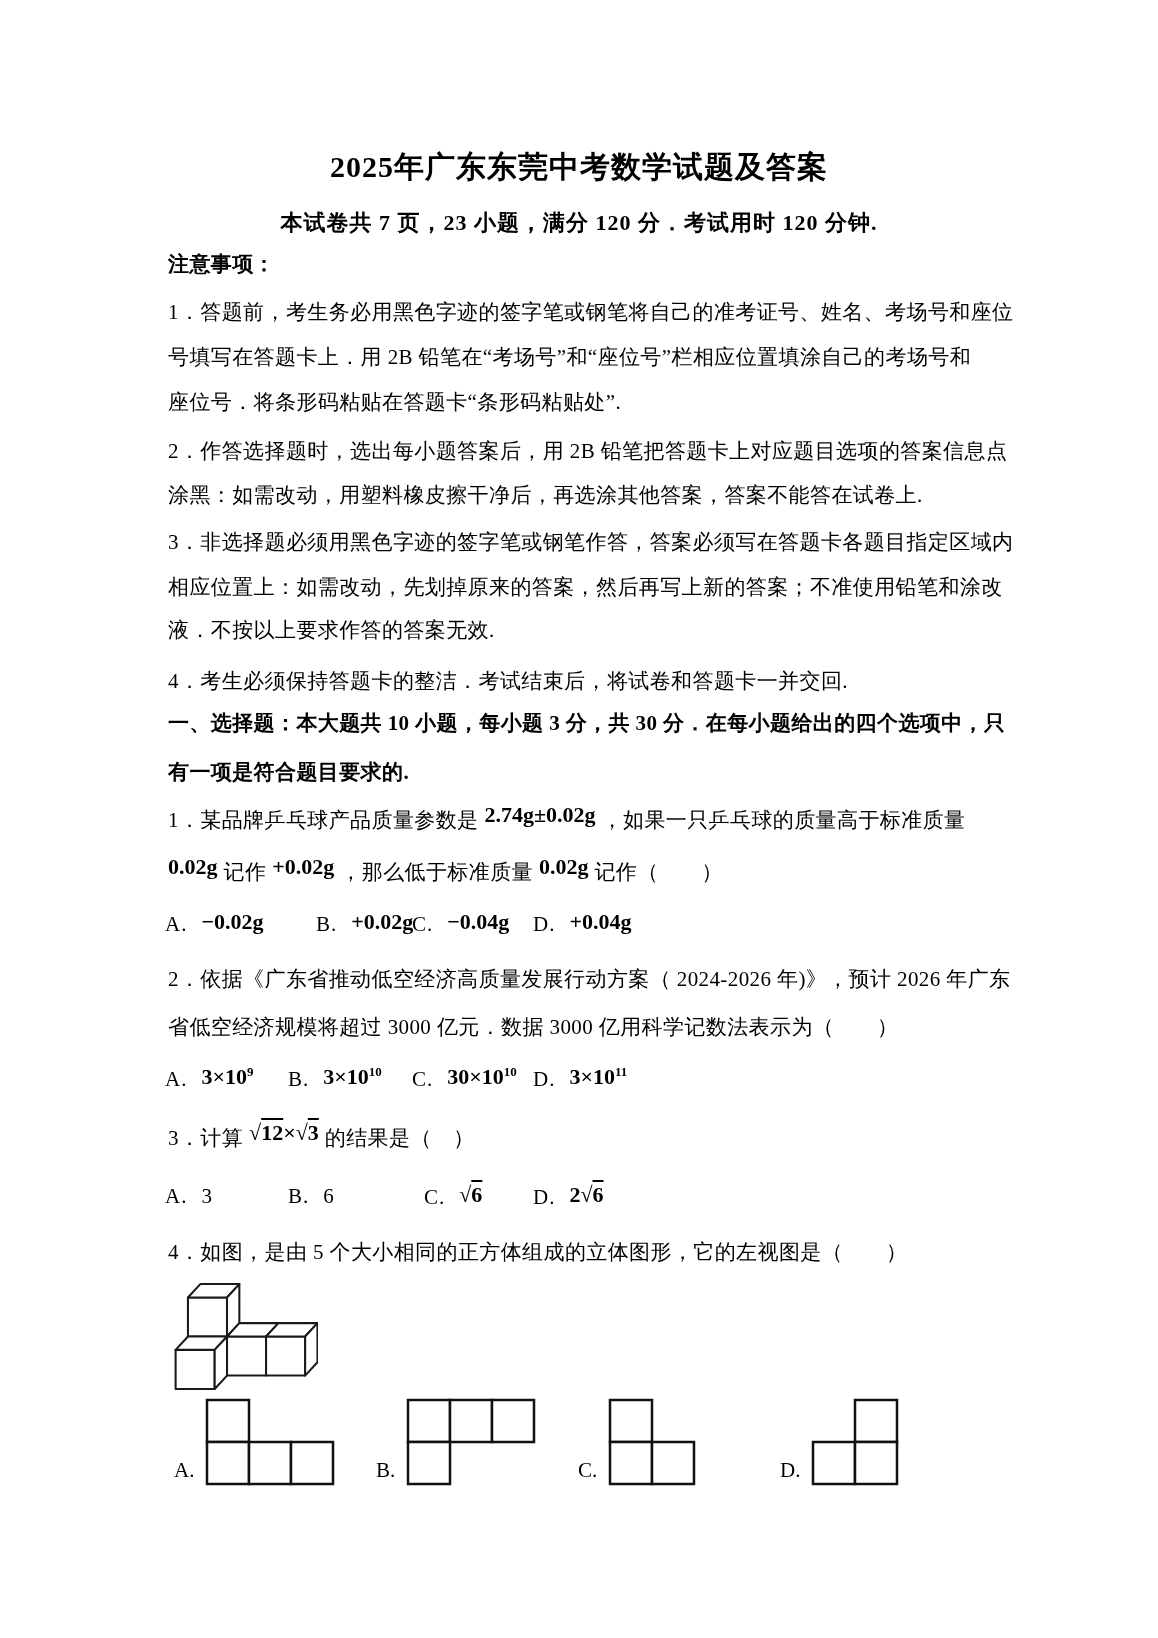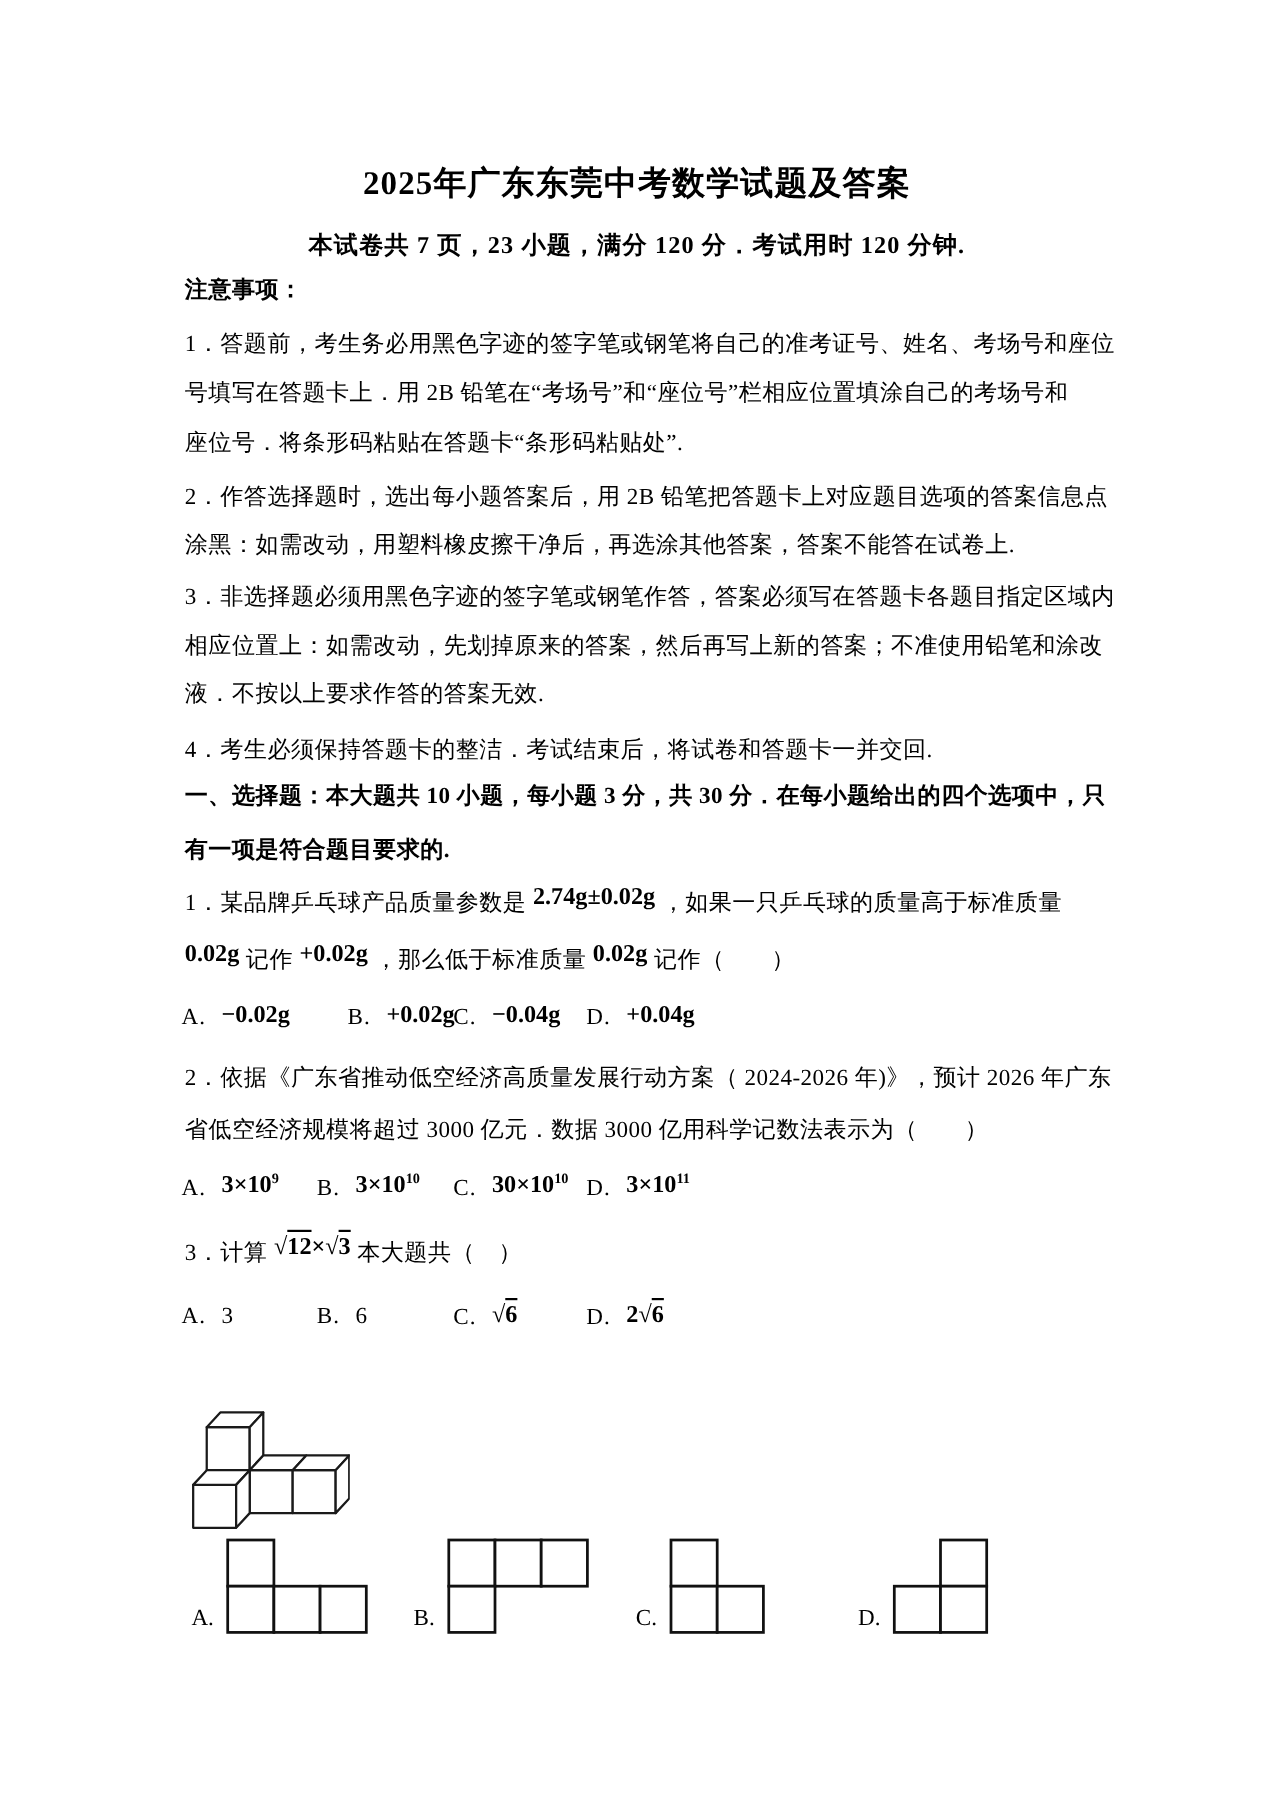--- a/index.html
+++ b/index.html
@@ -86,36 +86,37 @@
     <span class="olabel">B.</span><span class="oval"><span>3×10</span><sup>10</sup></span>
   </div>
   <div class="opt" style="left:412px;top:1066px;">
     <span class="olabel">C.</span><span class="oval"><span>30×10</span><sup>10</sup></span>
   </div>
   <div class="opt" style="left:533px;top:1066px;">
     <span class="olabel">D.</span><span class="oval"><span>3×10</span><sup>11</sup></span>
   </div>
 
   <div class="line" style="top:1124px;">
-    <span>3．计算</span><span class="math"><span>√</span><span class="ov">12</span><span>×</span><span>√</span><span class="ov">3</span></span><span>本大题共（　）</span>
+    <span>3．计算</span><span class="math"><span>√</span><span class="ov">12</span><span>×</span><span>√</span><span class="ov">3</span></span><span>的结果是（　）</span>
   </div>
 
   <div class="opt" style="left:165px;top:1184px;">
     <span class="olabel">A.</span><span class="oplain">3</span>
   </div>
   <div class="opt" style="left:288px;top:1184px;">
     <span class="olabel">B.</span><span class="oplain">6</span>
   </div>
-  <div class="opt" style="left:412px;top:1184px;">
+  <div class="opt" style="left:424px;top:1184px;">
     <span class="olabel">C.</span><span class="oval"><span></span><span>√</span><span class="ov">6</span></span>
   </div>
   <div class="opt" style="left:533px;top:1184px;">
     <span class="olabel">D.</span><span class="oval"><span>2</span><span>√</span><span class="ov">6</span></span>
   </div>
 
+  <div class="line" style="top:1239px;">4．如图，是由 5 个大小相同的正方体组成的立体图形，它的左视图是（　　）</div>
 
   <div class="figwrap" style="left:172px;top:1281px;">
     <svg width="146" height="110" viewBox="7 20 141 107" fill="#ffffff" stroke="#1a1a1a" stroke-width="2" stroke-linejoin="round">
 
       <path d="M22,36 H60 V74 H22 Z"></path>
       <path d="M22,36 L34,23 H72 L60,36 Z"></path>
       <path d="M60,36 L72,23 V61 L60,74 Z"></path>
 
       <path d="M60,74 H98 V112 H60 Z"></path>
       <path d="M60,74 L72,61 H110 L98,74 Z"></path>

